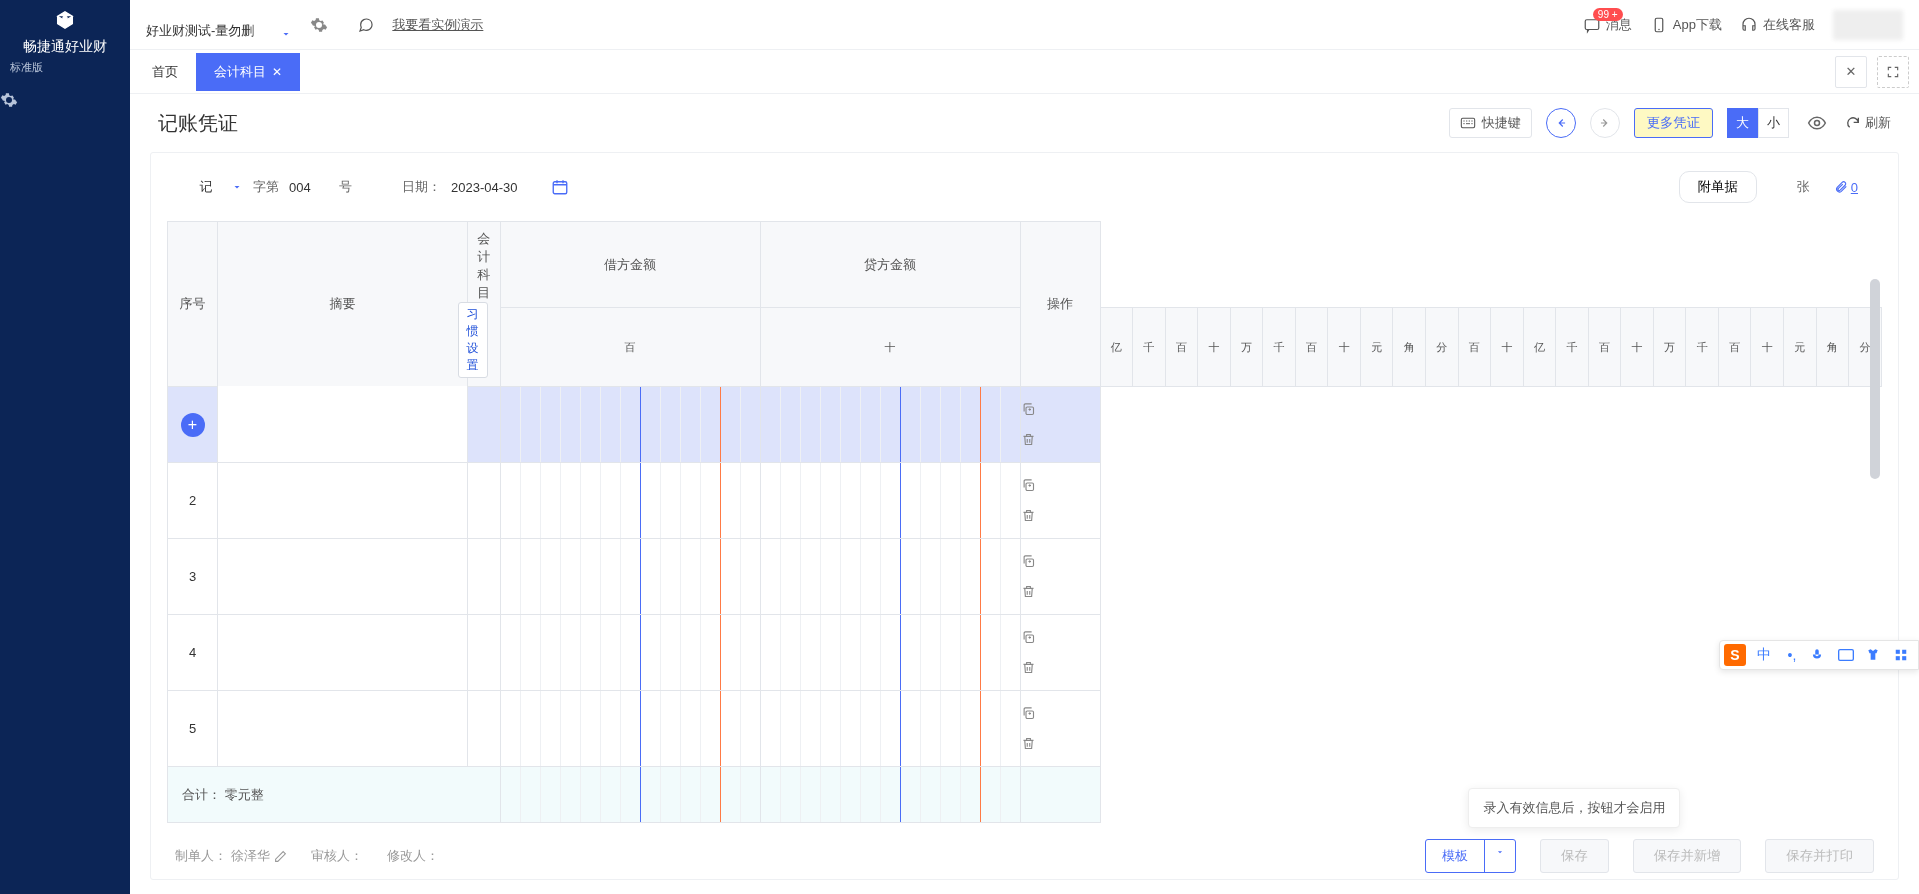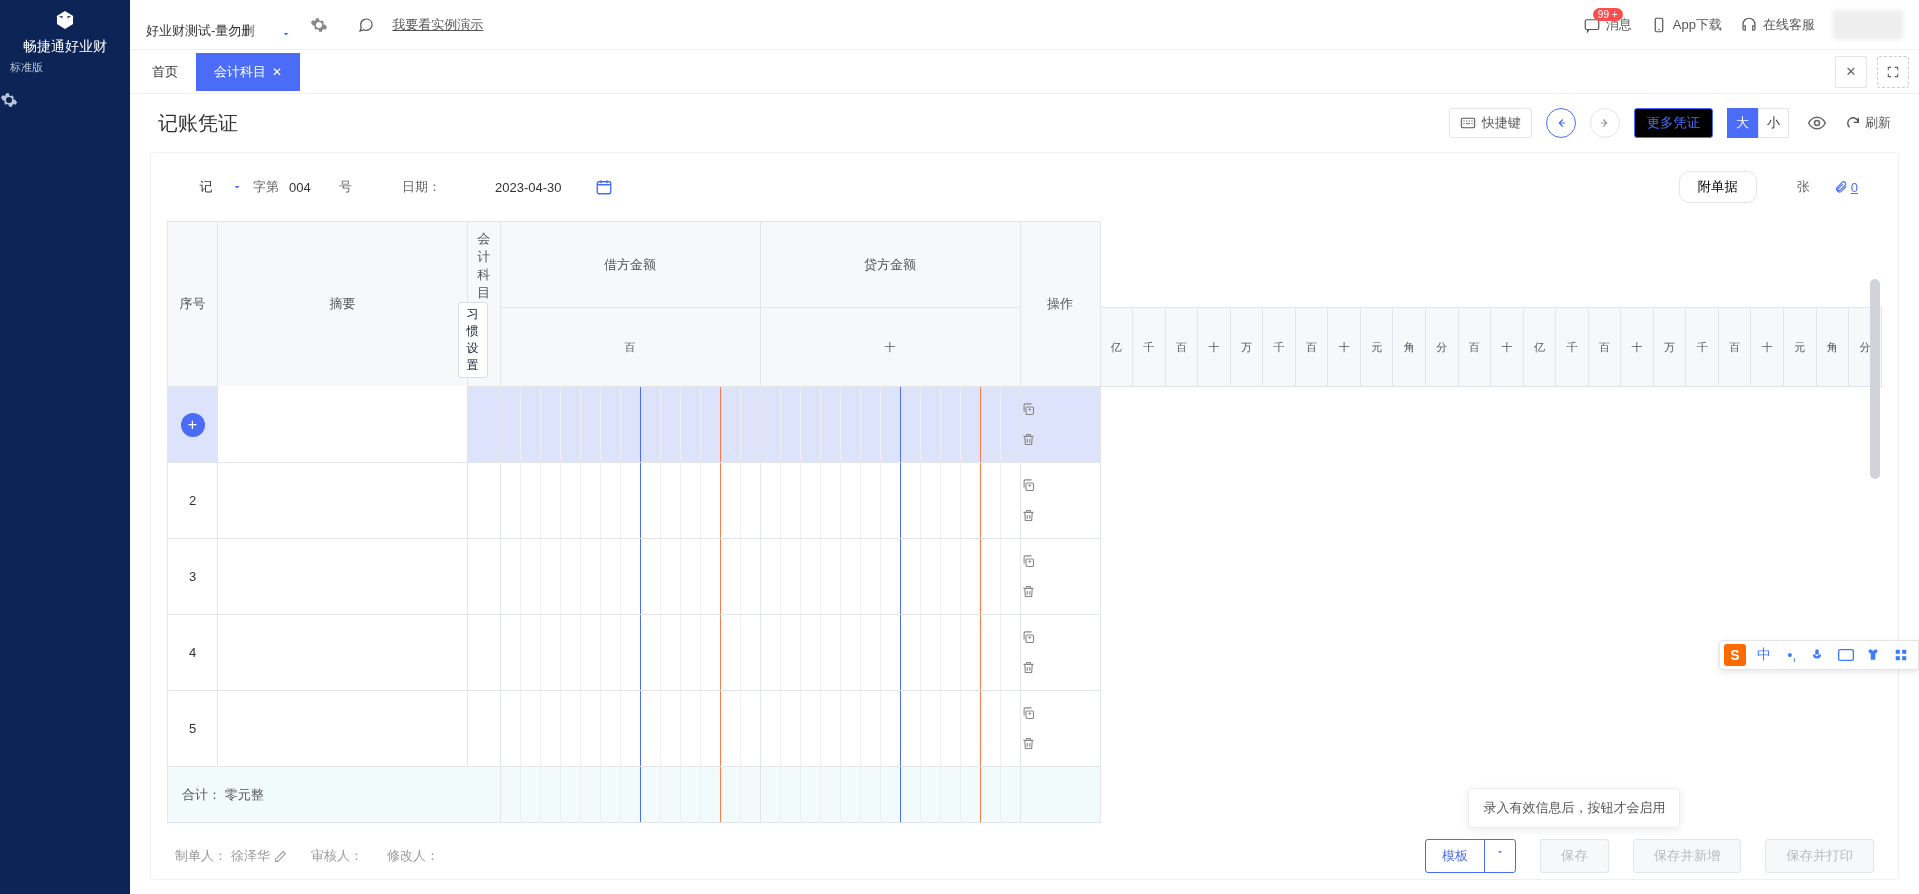--- a/index.html
+++ b/index.html
@@ -38,53 +38,53 @@
 .tab-close { font-size: 12px; }
 .tabs-right { position: absolute; right: 0; display: flex; align-items: center; gap: 10px; padding-right: 10px; }
 .square-btn { width: 32px; height: 32px; border: 1px solid #e2e5ea; display: flex; align-items: center; justify-content: center; cursor: pointer; color: #666; border-radius: 2px; }
 
 
 .page-header { display: flex; align-items: center; padding: 14px 28px; gap: 14px; }
 .page-title { font-size: 20px; font-weight: 500; flex: 1; }
 .shortcut-box { display: flex; align-items: center; gap: 6px; border: 1px solid #e2e5ea; padding: 5px 10px; border-radius: 3px; color: #555; cursor: pointer; }
 .nav-circle { width: 30px; height: 30px; border: 1px solid #e2e5ea; border-radius: 50%; display: flex; align-items: center; justify-content: center; cursor: pointer; color: #999; }
 .nav-circle.primary { border-color: #4a6cf7; color: #4a6cf7; }
-.link-btn { border: 1px solid #4a6cf7; color: #4a6cf7; padding: 5px 12px; border-radius: 3px; cursor: pointer; background: #000000; }
+.link-btn { border: 1px solid #4a6cf7; color: #4a6cf7; padding: 5px 12px; border-radius: 3px; cursor: pointer; background: #fef9c3; }
 .size-toggle { display: flex; }
 .size-btn { padding: 5px 8px; border: 1px solid #e2e5ea; cursor: pointer; }
 .size-btn.active { background: #4a6cf7; color: #fff; border-color: #4a6cf7; }
 .icon-btn { color: #666; cursor: pointer; padding: 4px; }
 .refresh-btn { display: flex; align-items: center; gap: 4px; color: #555; cursor: pointer; }
 
 
 .card { margin: 0 20px; border: 1px solid #eef0f3; border-radius: 3px; flex: 1; display: flex; flex-direction: column; min-height: 0; }
 .voucher-meta { display: flex; align-items: center; padding: 18px 40px; gap: 10px; }
 .meta-input { border: none; border-bottom: 1px solid transparent; padding: 2px 4px; text-align: center; }
 .meta-input.type { width: 30px; color: #333; }
 .meta-caret { color: #4a6cf7; }
 .meta-label { color: #666; }
 .meta-num { width: 40px; text-align: left; }
-.meta-date { width: 90px; margin-left: 44px; }
+.meta-date { width: 90px; }
 .cal-icon { color: #4a6cf7; cursor: pointer; }
 .meta-spacer { flex: 1; }
 .attach-btn { border: 1px solid #e2e5ea; padding: 6px 18px; border-radius: 10px; cursor: pointer; background: #fff; }
 .sheets { color: #666; margin-left: 30px; }
 .attach-link { display: flex; align-items: center; gap: 3px; color: #4a6cf7; cursor: pointer; margin-left: 14px; }
 
 
 .voucher-table-wrap { margin: 0 16px; position: relative; }
 .vt { border-collapse: collapse; width: 100%; table-layout: fixed; }
 .vt th, .vt td { border: 1px solid #e2e5ea; }
 .vt thead th { background: #f7f8fa; font-weight: 500; color: #555; padding: 8px 4px; text-align: center; }
 .col-seq { width: 50px; }
 .col-summary { width: 250px; }
 .col-subject { }
 .col-amt { width: 260px; }
 .col-ops { width: 80px; }
-.habit-btn { border: 1px solid #d8dce3; padding: 3px 8px; border-radius: 3px; background: #fff; font-size: 12px; cursor: pointer; margin-left: 10px; color: #0f172a; }
+.habit-btn { border: 1px solid #d8dce3; padding: 3px 8px; border-radius: 3px; background: #fff; font-size: 12px; cursor: pointer; margin-left: 10px; color: #1d4ed8; }
 .digit-row th { font-size: 11px; padding: 2px 0; width: 16px; color: #777; font-weight: 400; }
 .vt tbody td { height: 72px; text-align: center; position: relative; }
 .vt tbody tr.active td { background: #dde3fb; }
 .vt tbody tr.active td.summary-cell { background: #fff; padding: 0; }
 .summary-input { width: 100%; height: 100%; border: none; outline: none; padding: 6px; resize: none; font-family: inherit; }
 .add-btn { width: 24px; height: 24px; background: #4a6cf7; color: #fff; border-radius: 50%; display: inline-flex; align-items: center; justify-content: center; cursor: pointer; font-size: 16px; }
 .amt-cell { padding: 0 !important; position: relative; }
 .amt-grid { display: flex; height: 100%; }
 .amt-col { flex: 1; border-right: 1px solid #eef0f3; }
 .amt-col.mark-wan { border-right-color: #4a6cf7; }

